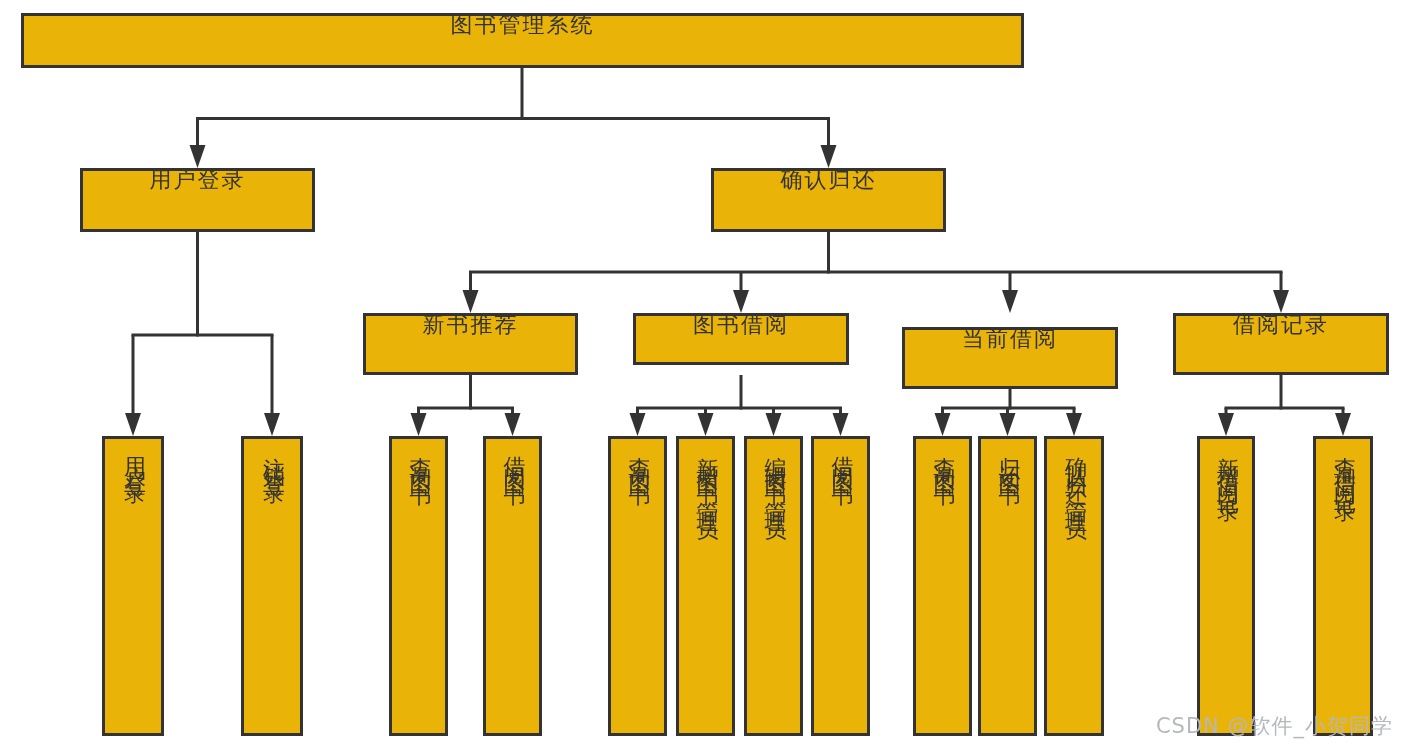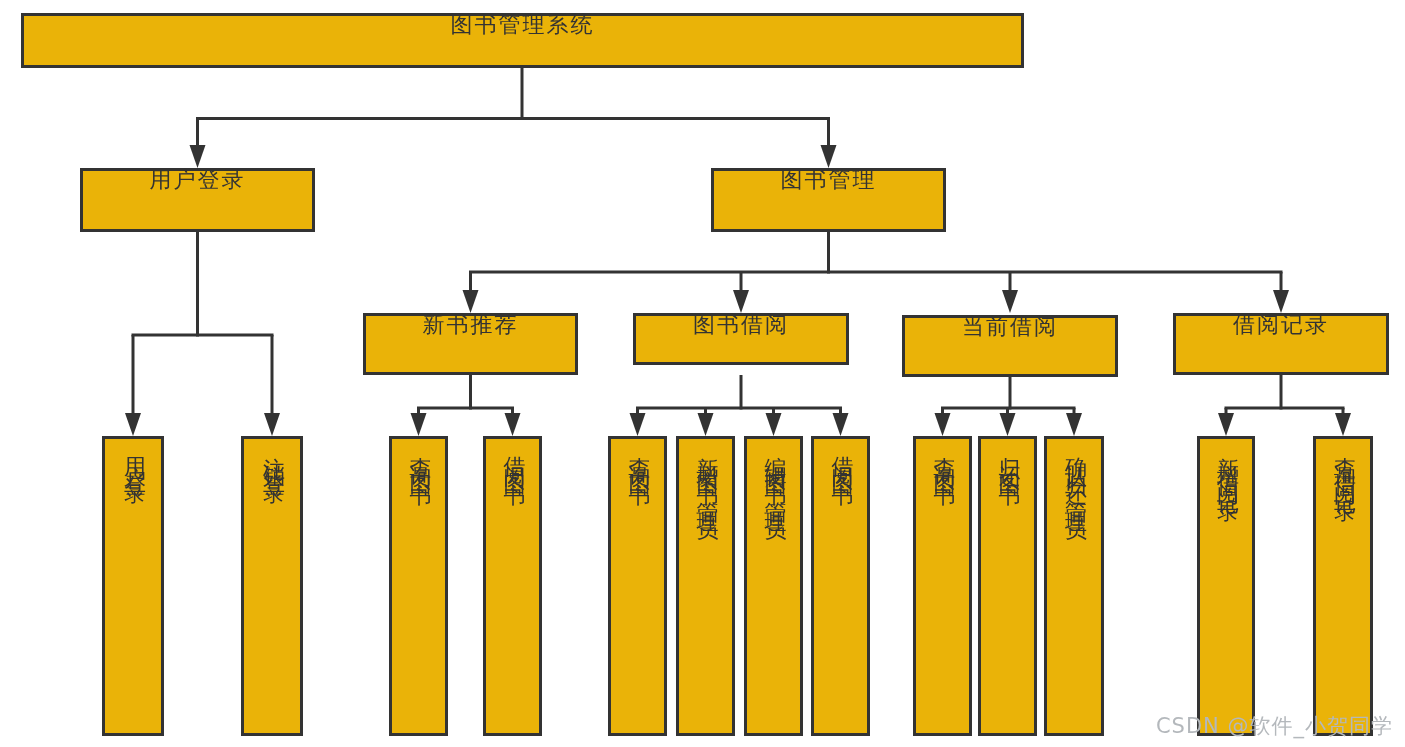--- a/index.html
+++ b/index.html
@@ -129,30 +129,30 @@
   </svg>
 
   <div class="box hbox" style="left:21px;top:13px;width:1003px;height:55px">
     <span class="lbl">图书管理系统</span>
   </div>
 
   <div class="box hbox" style="left:80px;top:168px;width:235px;height:64px">
     <span class="lbl">用户登录</span>
   </div>
   <div class="box hbox" style="left:711px;top:168px;width:235px;height:64px">
-    <span class="lbl">图书管理</span>
+    <span class="lbl">确认归还</span>
   </div>
 
   <div class="box hbox" style="left:363px;top:313px;width:215px;height:62px">
     <span class="lbl">新书推荐</span>
   </div>
   <div class="box hbox" style="left:633px;top:313px;width:216px;height:52px">
     <span class="lbl">图书借阅</span>
   </div>
-  <div class="box hbox" style="left:902px;top:315px;width:216px;height:62px">
+  <div class="box hbox" style="left:902px;top:327px;width:216px;height:62px">
     <span class="lbl">当前借阅</span>
   </div>
   <div class="box hbox" style="left:1173px;top:313px;width:216px;height:62px">
     <span class="lbl">借阅记录</span>
   </div>
 
   <div class="box vbox" style="left:102px;width:62px">
     <span class="lbl">用户登录</span>
   </div>
   <div class="box vbox" style="left:241px;width:62px">

